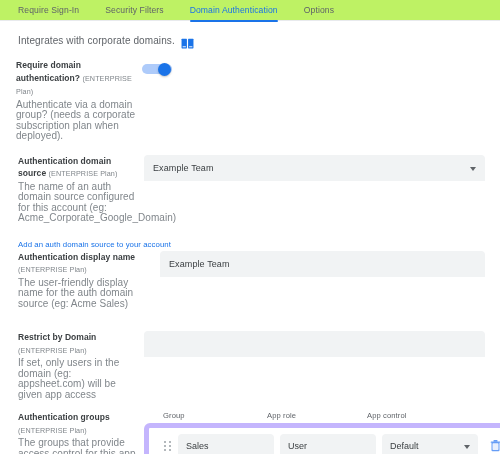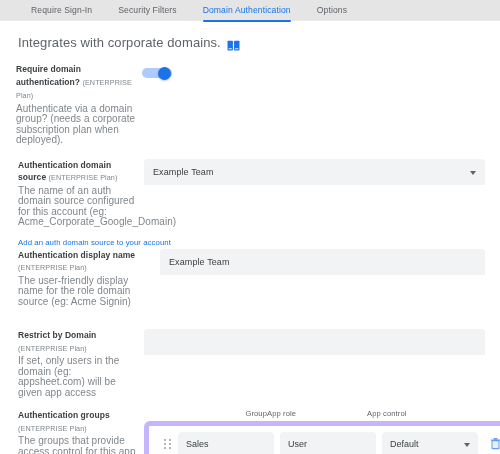--- a/index.html
+++ b/index.html
@@ -14,24 +14,24 @@
     color: #3c4043;
     overflow: hidden;
     position: relative;
   }
 
   
   .tabbar {
     display: flex;
     align-items: flex-start;
     height: 21px;
-    padding-left: 18px;
+    padding-left: 5px;
     box-sizing: border-box;
     border-bottom: 1px solid #e8eaed;
-    background: #e5e5e5;
+    background: #bef264;
   }
   .tab {
     position: relative;
     font-size: 8.6px;
     line-height: 20px;
     color: #5f6368;
     padding: 0 13px;
     white-space: nowrap;
     letter-spacing: 0.1px;
     cursor: pointer;
@@ -58,21 +58,21 @@
     padding: 0;
   }
 
   .intro-row {
     display: flex;
     align-items: center;
     gap: 6px;
     padding: 14px 0 0 18px;
   }
   .intro-text {
-    font-size: 13px;
+    font-size: 10px;
     color: #5f6368;
     letter-spacing: 0.1px;
   }
   .book-icon {
     width: 13px;
     height: 11px;
     display: inline-block;
     flex: none;
     position: relative;
     top: 0px;
@@ -191,21 +191,21 @@
   }
 
   
   .table-head {
     display: flex;
     font-size: 7.6px;
     color: #5f6368;
     padding-left: 19px;
     letter-spacing: 0.1px;
   }
-  .th-group { width: 104px; flex: none; text-align: right; }
+  .th-group { width: 104px; flex: none; }
   .th-role  { width: 100px; flex: none; }
   .th-ver   { width: 100px; flex: none; }
 
   .table-card {
     background: #ffffff;
     border: 5px solid #c4b5fd;
     border-radius: 6px;
     padding: 6px 14px;
     box-sizing: border-box;
     display: flex;
@@ -328,30 +328,30 @@
     </div>
     <div class="ctrl-col">
       <div class="select-wrap">
         <input class="field" type="text" readonly="" value="Example Team" style="">
         <span class="caret"></span>
       </div>
     </div>
   </div>
 
   
-  <a class="link" style="margin-top:10px;" href="#">Add an auth domain source to your account</a>
+  <a class="link" style="margin-top:16px;" href="#">Add an auth domain source to your account</a>
 
   
   <div class="row" style="margin-top:0;gap:16px;">
     <div class="label-col">
       <div class="lbl-title">
         <span>Authentication display name</span>
         <span class="lbl-plan">(ENTERPRISE Plan)</span>
       </div>
-      <div class="lbl-desc">The user-friendly display name for the role domain source (eg: Acme Signin)</div>
+      <div class="lbl-desc">The user-friendly display name for the auth domain source (eg: Acme Sales)</div>
     </div>
     <div class="ctrl-col">
       <input class="field" type="text" value="Example Team" style="">
     </div>
   </div>
 
   
   <div class="row" style="margin-top:22px;">
     <div class="label-col">
       <div class="lbl-title">

